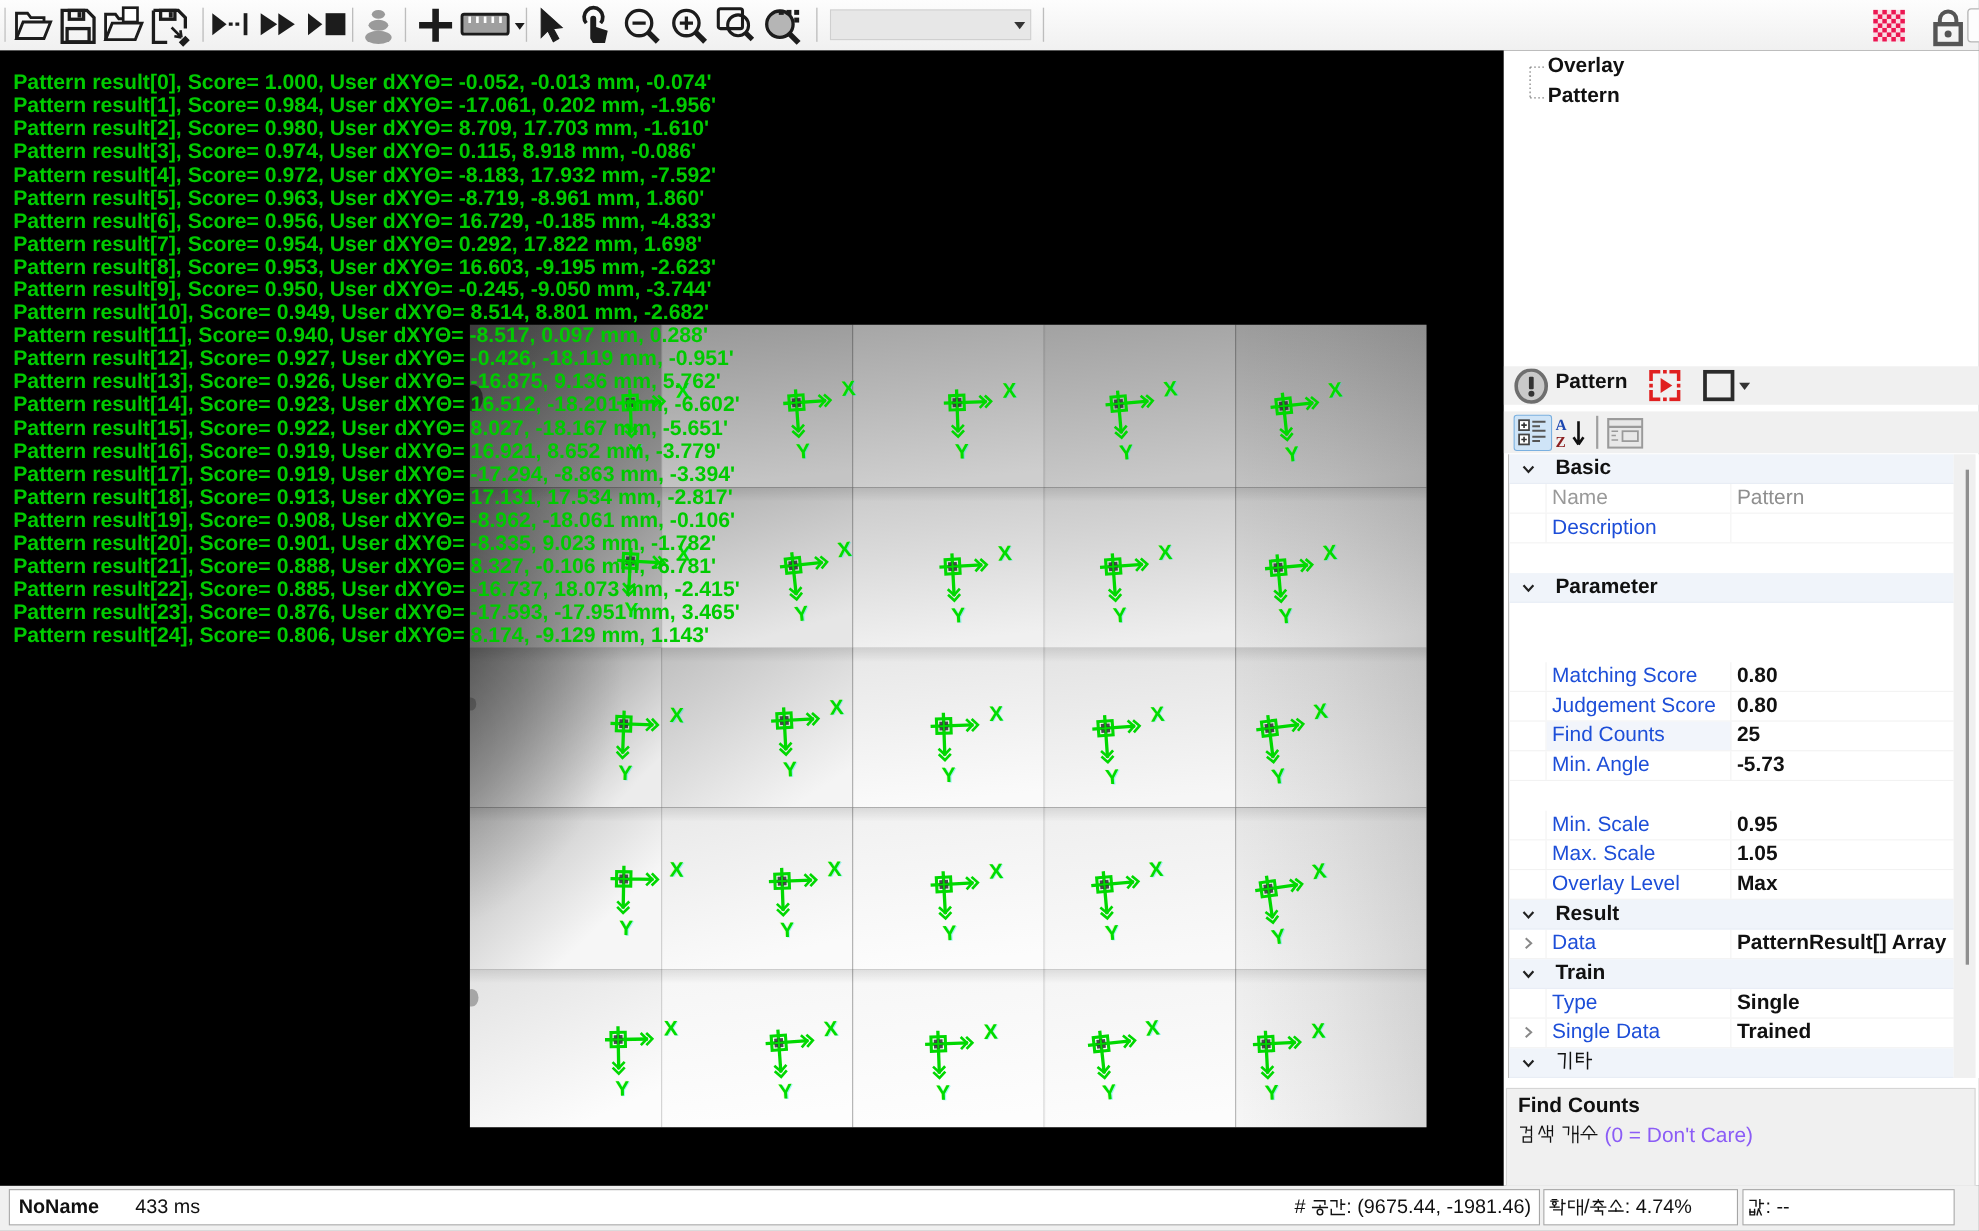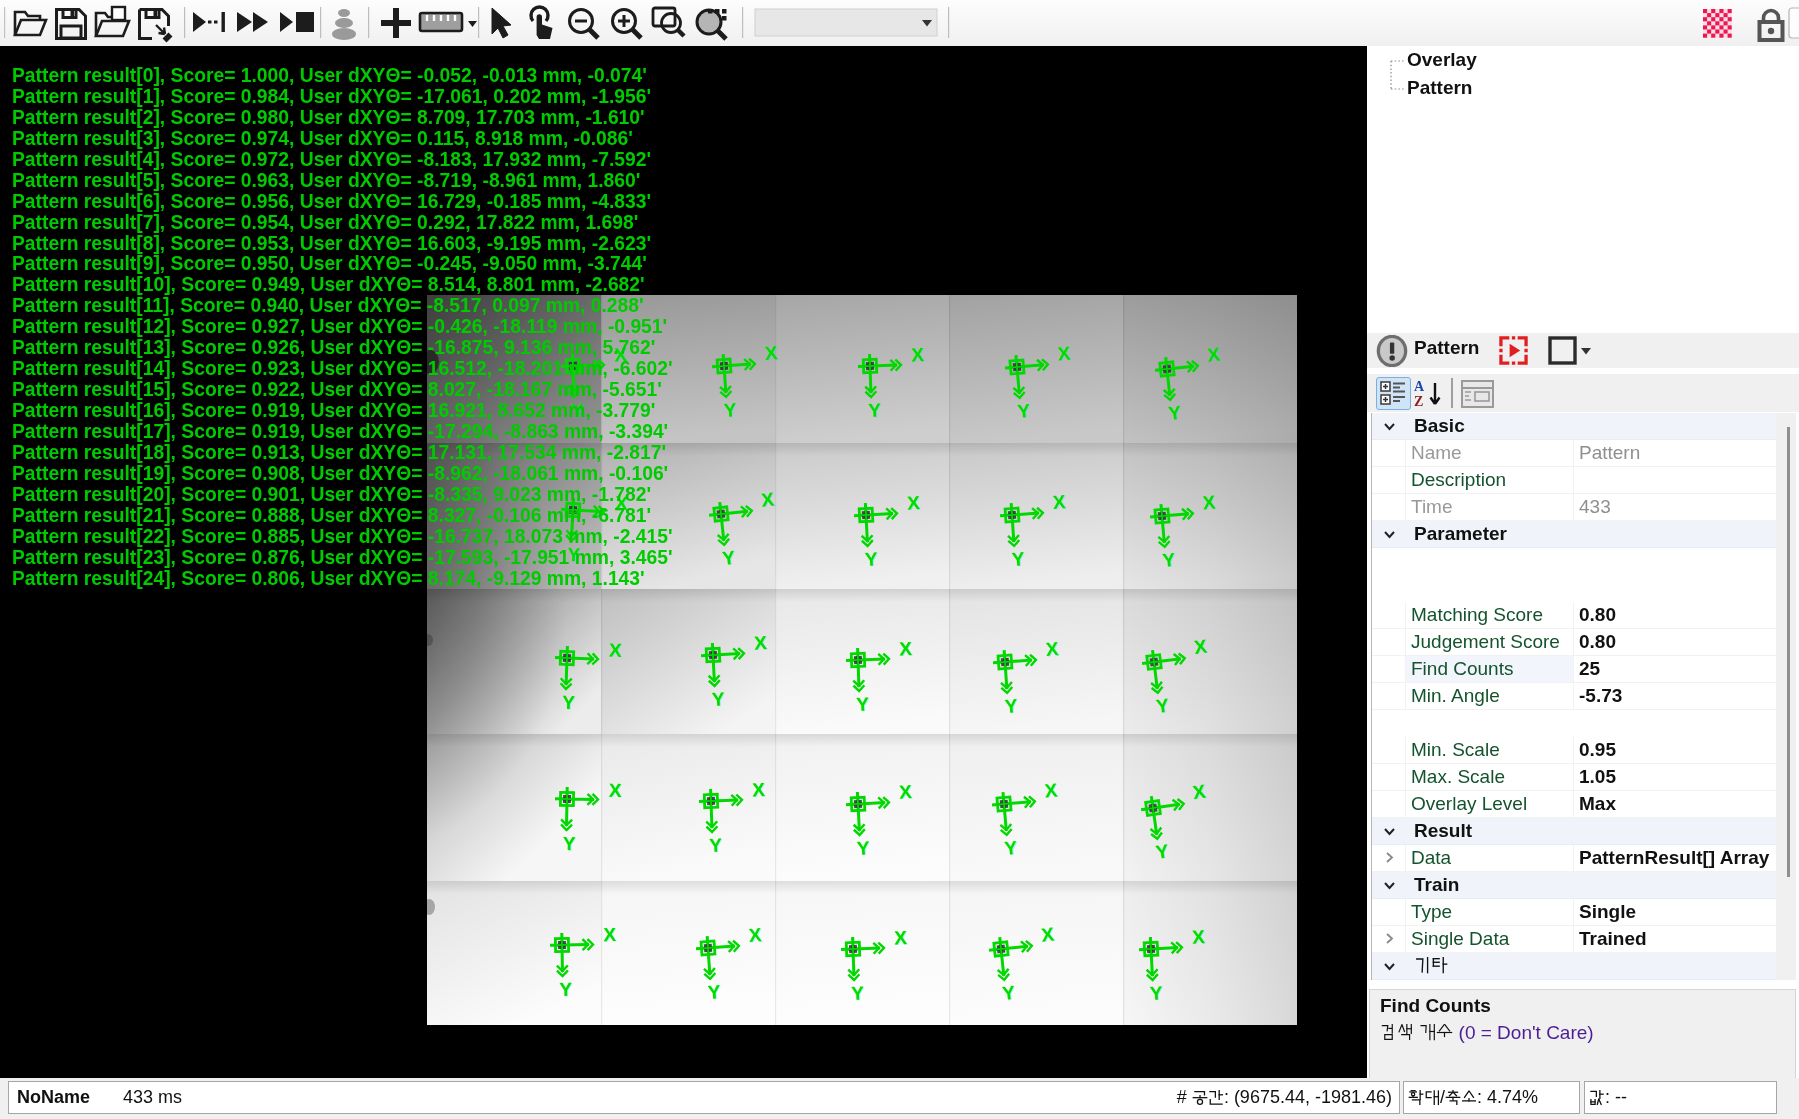--- a/index.html
+++ b/index.html
@@ -13,21 +13,21 @@
          font-size:19.3px;line-height:20.93px;white-space:pre;}
   #rpanel{left:1367px;top:46px;width:432px;height:1032px;background:#fff;overflow:hidden;}
   .treeitem{position:absolute;left:40px;font-size:19px;font-weight:bold;color:#111;}
   #phead{position:absolute;left:0px;top:287px;width:432px;height:35px;background:#f0f0f0;}
   #ptool{position:absolute;left:0px;top:328px;width:432px;height:38px;background:#f0f0f0;}
   #pgrid{position:absolute;left:4px;top:367px;width:404px;height:567px;background:#fff;
          border-left:1px solid #b5b5b5;padding-left:24px;}
   .prow{position:absolute;left:0;width:404px;height:27px;border-bottom:1px solid #f2f2f2;box-sizing:border-box;}
   .cat{background:#f0f4fa;border-bottom:1px solid #e8edf5;}
   .pname{position:absolute;left:34px;top:0;width:168px;height:26px;line-height:26px;
-         font-size:19px;color:#14532d;overflow:hidden;border-right:1px solid #f2f2f2;padding-left:5px;box-sizing:border-box;}
+         font-size:19px;color:#1d4ed8;overflow:hidden;border-right:1px solid #f2f2f2;padding-left:5px;box-sizing:border-box;}
   .pval{position:absolute;left:207px;top:0;width:197px;height:26px;line-height:26px;
         font-size:19px;font-weight:bold;color:#111;white-space:nowrap;overflow:hidden;}
   .gutter{position:absolute;left:0;top:0;width:34px;height:26px;border-right:1px solid #f2f2f2;box-sizing:border-box;}
   .ro{color:#999;}
   .selrow{background:#f2f5fb;}
   .rov{color:#8f8f8f;font-weight:normal;}
   .catlab{position:absolute;left:42px;top:0;height:26px;line-height:26px;font-size:19px;
           font-weight:bold;color:#111;}
   .chev{position:absolute;left:11px;top:7px;width:13px;height:13px;}
   #vsb{position:absolute;left:409px;top:367px;width:20px;height:567px;background:#f0f0f0;}
@@ -664,25 +664,20 @@
 <div class="prow" style="top:27px">
           <div class="gutter"></div>
           <div class="pname ro">Name</div>
           <div class="pval rov">Pattern</div>
         </div>
 <div class="prow" style="top:54px">
           <div class="gutter"></div>
           <div class="pname">Description</div>
           <div class="pval"></div>
         </div>
-<div class="prow" style="top:81px">
-          <div class="gutter"></div>
-          <div class="pname ro">Time</div>
-          <div class="pval rov">433</div>
-        </div>
 <div class="prow cat" style="top:108px">
           <svg class="chev" viewBox="0 0 13 13">
             <path d="M2,4 L6.5,9 L11,4" stroke="#222" stroke-width="2" fill="none"></path>
           </svg>
           <span class="catlab">Parameter</span>
         </div>
 <div class="prow" style="top:189px">
           <div class="gutter"></div>
           <div class="pname">Matching Score</div>
           <div class="pval">0.80</div>
@@ -767,21 +762,21 @@
               <path d="M72,4 V92" stroke="#111" stroke-width="8" fill="none" stroke-linecap="square"></path>
               <path d="M72,42 H92" stroke="#111" stroke-width="8" fill="none" stroke-linecap="square"></path>
             </svg></span>
         </div>
     </div>
     <div id="vsb">
         <div id="vsbthumb"></div>
       </div>
     <div id="descbox">
         <div style="position:absolute;left:10px;top:5px;font-size:19px;font-weight:bold;color:#111">Find Counts</div>
-        <div style="position:absolute;left:10px;top:32px;font-size:19px;color:#4c1d95"><svg width="17" height="17" viewBox="0 0 100 100" style="display:inline-block;vertical-align:-2px">
+        <div style="position:absolute;left:10px;top:32px;font-size:19px;color:#8b5cf6"><svg width="17" height="17" viewBox="0 0 100 100" style="display:inline-block;vertical-align:-2px">
             <path d="M14,10 H46 L42,40" stroke="#111" stroke-width="7" fill="none" stroke-linecap="square"></path>
             <path d="M52,26 H68" stroke="#111" stroke-width="7" fill="none" stroke-linecap="square"></path>
             <path d="M72,4 V54" stroke="#111" stroke-width="7" fill="none" stroke-linecap="square"></path>
             <path d="M28,62 H72 V90 H28 Z" stroke="#111" stroke-width="7" fill="none" stroke-linecap="square"></path>
           </svg><svg width="17" height="17" viewBox="0 0 100 100" style="display:inline-block;vertical-align:-2px">
             <path d="M28,6 L12,46" stroke="#111" stroke-width="7" fill="none" stroke-linecap="square"></path>
             <path d="M30,6 L44,44" stroke="#111" stroke-width="7" fill="none" stroke-linecap="square"></path>
             <path d="M58,2 V56" stroke="#111" stroke-width="7" fill="none" stroke-linecap="square"></path>
             <path d="M84,2 V56" stroke="#111" stroke-width="7" fill="none" stroke-linecap="square"></path>
             <path d="M58,28 H84" stroke="#111" stroke-width="7" fill="none" stroke-linecap="square"></path>

